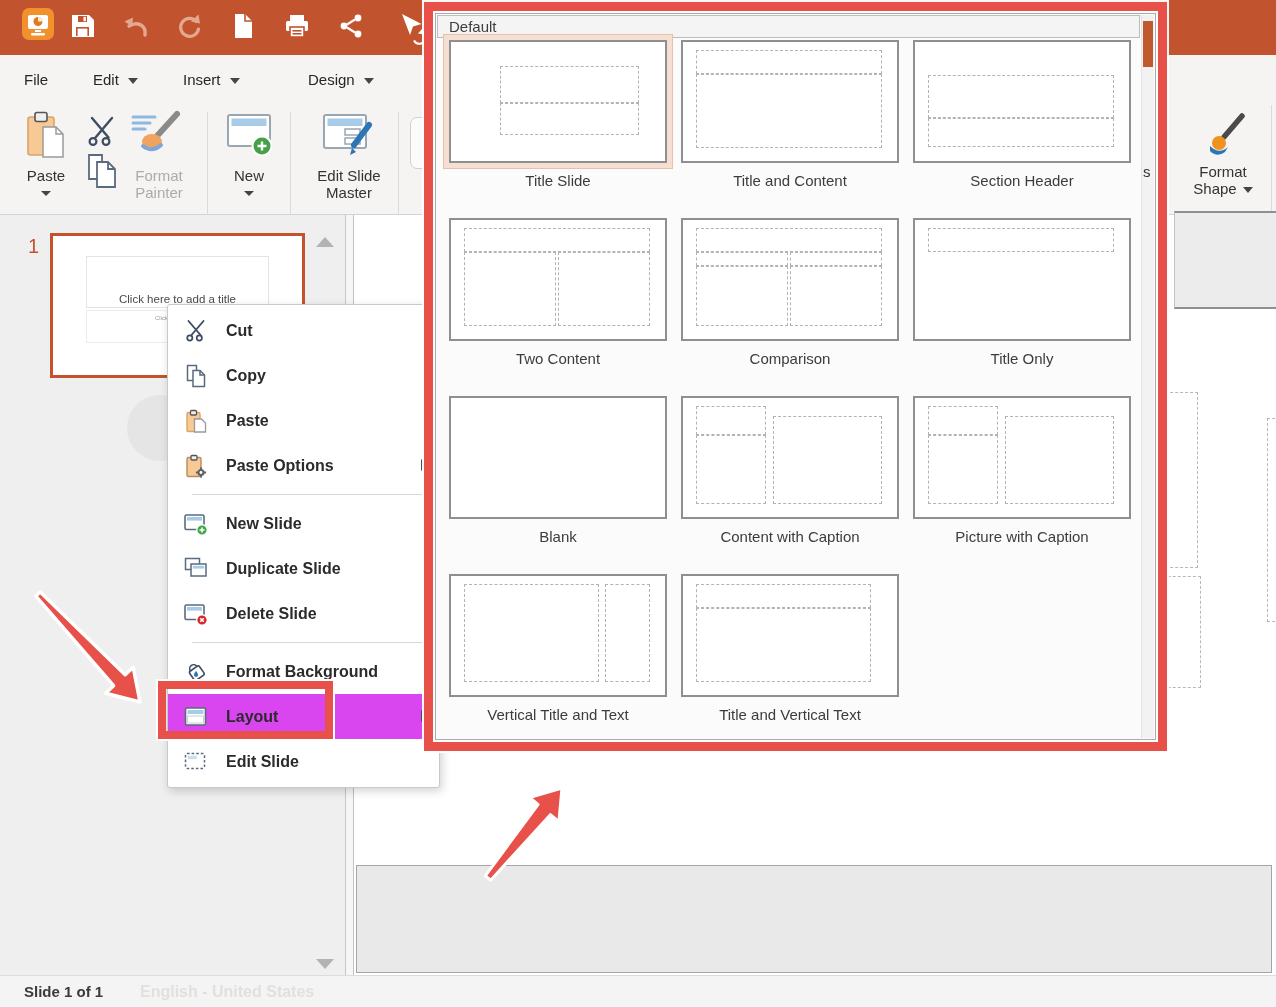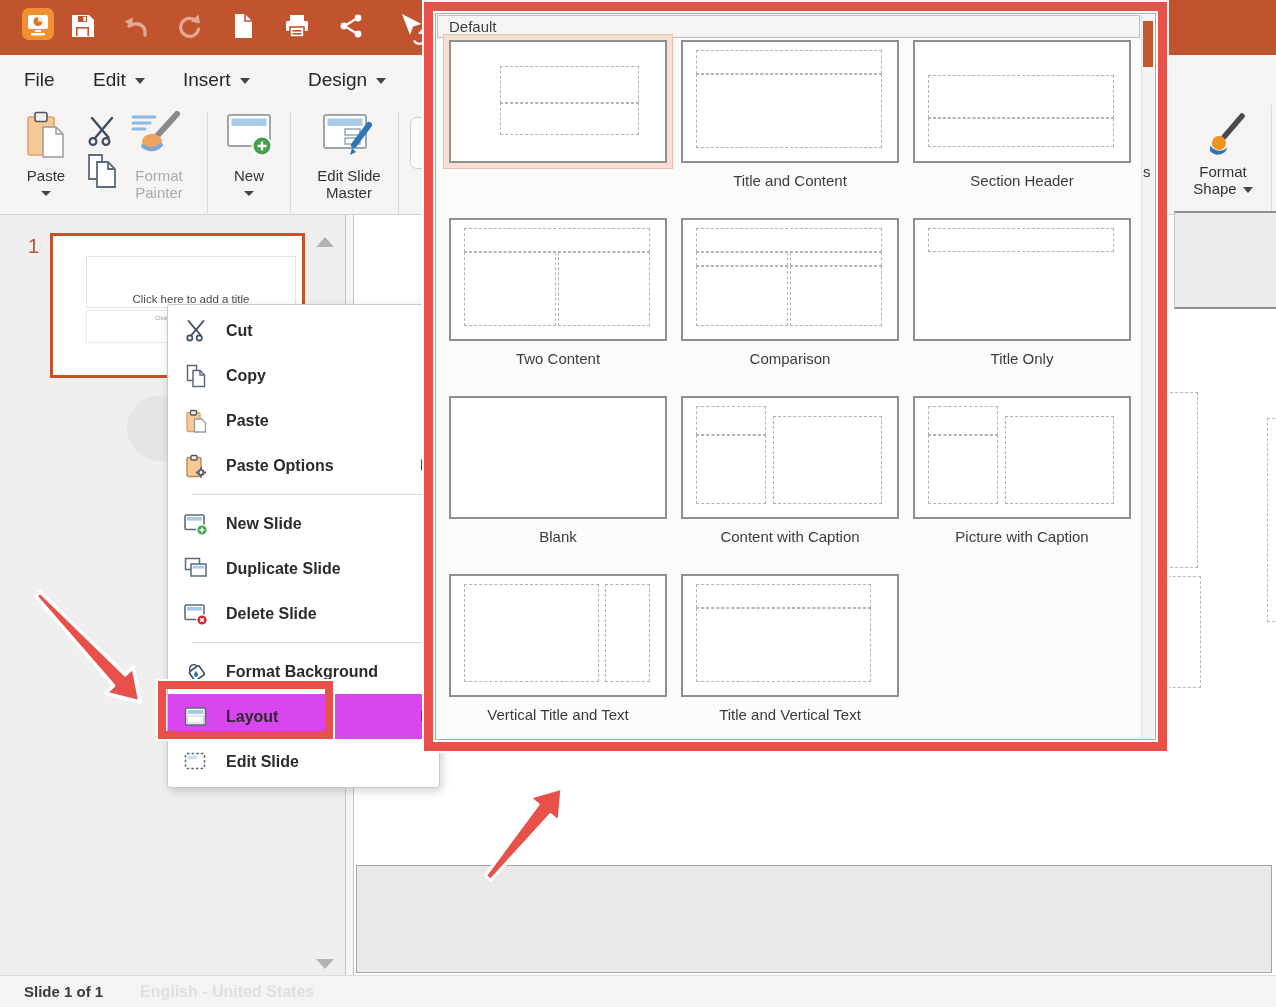--- a/index.html
+++ b/index.html
@@ -6,32 +6,32 @@
   body { font-family:"Liberation Sans", sans-serif; background:#ddd; }
   #app { position:relative; width:1276px; height:1007px; background:#F6F6F6; overflow:hidden; }
   .abs { position:absolute; }
 
   
   .titlebar { position:absolute; left:0; top:0; width:1276px; height:55px; background:#C2532F; }
   .tb-icon { position:absolute; top:12px; }
 
   
   .ribbon { position:absolute; left:0; top:55px; width:1276px; height:160px; background:#F5F4F2; border-bottom:1px solid #D5D3D1; }
-  .menu-item { position:absolute; top:10px; height:30px; line-height:30px; font-size:19px; color:#262626; cursor:default; }
+  .menu-item { position:absolute; top:10px; height:30px; line-height:30px; font-size:15px; color:#262626; cursor:default; }
   .caret { display:inline-block; width:0; height:0; border-left:5px solid transparent; border-right:5px solid transparent; border-top:6px solid #454545; margin-left:9px; vertical-align:middle; }
   .tool-label { position:absolute; font-size:15px; color:#333; text-align:center; }
   .tool-label.gray { color:#ABABAB; }
   .vsep { position:absolute; width:1px; background:#DCDAD8; }
   .dcaret { position:absolute; width:0; height:0; border-left:5px solid transparent; border-right:5px solid transparent; border-top:5px solid #444; }
 
   
   .slide-panel { position:absolute; left:0; top:215px; width:346px; height:760px; background:#EFEFEF; border-right:1px solid #C6C6C6; }
   .slide-num { position:absolute; left:28px; top:20px; font-size:20px; color:#C4532D; }
   .slide-thumb { position:absolute; left:50px; top:18px; width:255px; height:145px; background:#fff; border:3px solid #C4532D; }
-  .thumb-titlebox { position:absolute; left:33px; top:20px; width:210px; height:52px; border:1px solid #E4E4E4; display:flex; align-items:flex-end; justify-content:center; font-size:11.5px; color:#4A4A4A; padding-bottom:2px; }
+  .thumb-titlebox { position:absolute; left:33px; top:20px; width:183px; height:52px; border:1px solid #E4E4E4; display:flex; align-items:flex-end; justify-content:center; font-size:11.5px; color:#4A4A4A; padding-bottom:2px; }
   .thumb-subbox { position:absolute; left:33px; top:74px; width:183px; height:33px; border:1px solid #EBEBEB; text-align:center; font-size:6px; color:#999; padding-top:4px; }
   .tri-up { position:absolute; left:316px; top:22px; width:0; height:0; border-left:9px solid transparent; border-right:9px solid transparent; border-bottom:10px solid #B3B3B3; }
   .tri-down { position:absolute; left:316px; top:744px; width:0; height:0; border-left:9px solid transparent; border-right:9px solid transparent; border-top:10px solid #B3B3B3; }
   .ghost-circle { position:absolute; left:127px; top:180px; width:66px; height:66px; border-radius:50%; background:#E2E2E2; opacity:.75; }
 
   
   .canvas { position:absolute; left:353px; top:215px; width:923px; height:760px; background:#fff; border-left:1px solid #C2C2C2; }
   .gray-block { position:absolute; left:820px; top:-4px; width:103px; height:98px; background:#ECECEC; border-top:2px solid #8F8F8F; border-bottom:2px solid #8F8F8F; border-left:1px solid #C4C4C4; }
   .ph-frag { position:absolute; border:1px dashed #B8B8B8; }
   .notes-pane { position:absolute; left:2px; top:650px; width:916px; height:108px; background:#E9E9E9; border:1px solid #A5A5A5; }
@@ -392,20 +392,21 @@
     <div class="layout-panel">
       <div class="lp-header">Default</div>
 
       <div class="lp-grid">
 
         <div class="lp-cell">
           <div class="lp-thumb sel">
             <div class="ph" style="left:23%;top:20%;width:65%;height:31%"></div>
             <div class="ph" style="left:23%;top:51%;width:65%;height:27%"></div>
           </div>
+          <div class="lp-label">Title Slide</div>
         </div>
 
         <div class="lp-cell">
           <div class="lp-thumb">
             <div class="ph" style="left:6%;top:7%;width:87%;height:20%"></div>
             <div class="ph" style="left:6%;top:27%;width:87%;height:62%"></div>
           </div>
           <div class="lp-label">Title and Content</div>
         </div>
 

